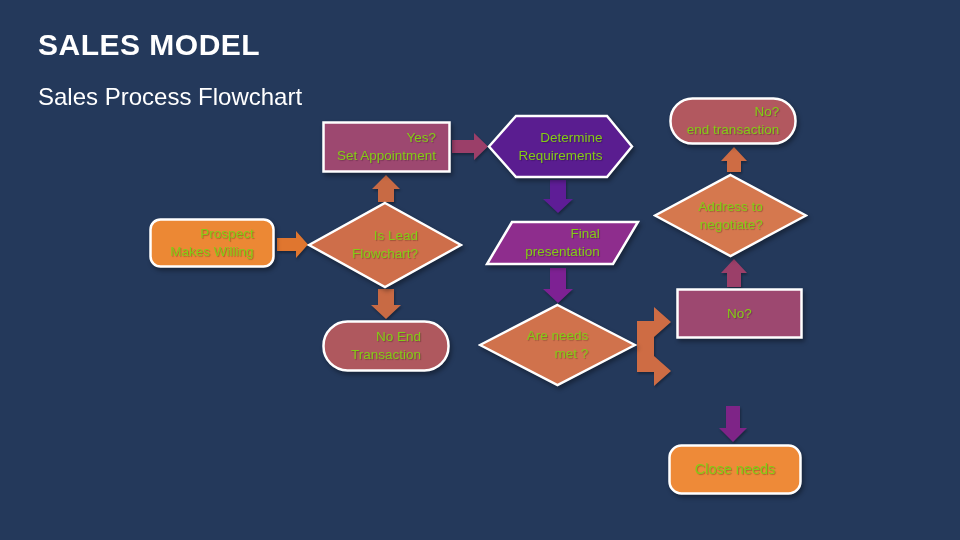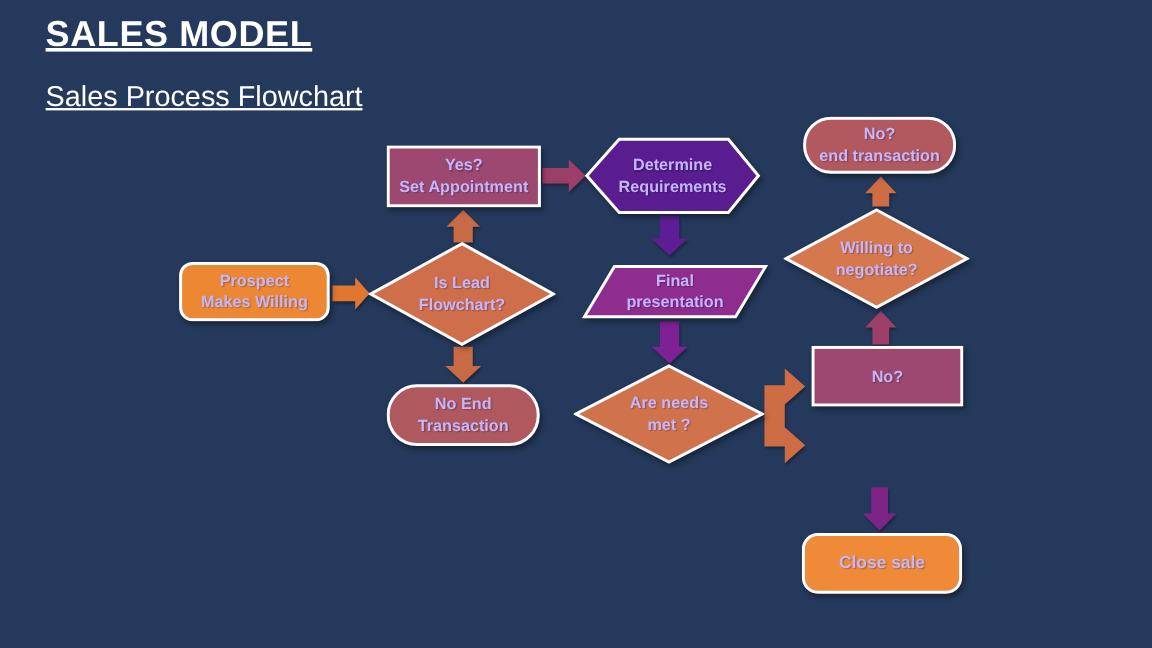--- a/index.html
+++ b/index.html
@@ -1,30 +1,30 @@
 <!DOCTYPE html>
 <html><head>
 <meta charset="utf-8">
 <style>
   html,body{margin:0;padding:0;background:#16243a;}
   .slide{
     position:relative;width:960px;height:540px;overflow:hidden;
     background:#24395B;
     font-family:"Liberation Sans", sans-serif;
   }
-  .titles{position:absolute;left:38px;top:12px;color:#fff;text-decoration:underline;}
+  .titles{position:absolute;left:38px;top:28px;color:#fff;}
   .title{font-size:30px;font-weight:700;letter-spacing:0.5px;line-height:1.1;}
   .subtitle{font-size:24px;font-weight:400;margin-top:22px;}
   .arrows{position:absolute;left:0;top:0;z-index:1;}
   .arrows polygon,.arrows path{filter:drop-shadow(1px 2px 1px rgba(0,0,0,0.30));}
   .shape{position:absolute;z-index:2;}
   .shape svg{position:absolute;left:0;top:0;filter:drop-shadow(2px 3px 2px rgba(0,0,0,0.35));}
   .label{
     position:absolute;inset:0;display:flex;align-items:center;justify-content:center;
-    text-align:center;color:#c4b5fd;font-size:13.5px;font-weight:700;line-height:1.32;
+    text-align:right;color:#84cc16;font-size:13.5px;font-weight:400;line-height:1.32;
     white-space:pre-line;text-shadow:1px 1px 1px rgba(0,0,0,0.25);z-index:3;
   }
   .label-sm{font-size:12.5px;}
   .label-lg{font-size:14.5px;}
 </style>
 </head>
 <body>
 
 <div class="slide">
 
@@ -106,33 +106,33 @@
     <svg width="127" height="51" viewBox="0 0 127 51">
       <rect x="1.5" y="1.5" width="124" height="48" stroke="#FFFFFF" stroke-width="2.5" fill="#9D4870"></rect>
     </svg>
     <div class="label">No?</div>
   </div>
 
   <div class="shape" style="left:653px;top:173px;width:155px;height:85px">
     <svg width="155" height="85" viewBox="0 0 155 85">
       <polygon points="77.5,2 153,42.5 77.5,83 2,42.5" stroke="#FFFFFF" stroke-width="2.5" fill="#D5784E"></polygon>
     </svg>
-    <div class="label">Willing to
+    <div class="label">Address to
 negotiate?</div>
   </div>
 
   <div class="shape" style="left:669px;top:97px;width:128px;height:48px">
     <svg width="128" height="48" viewBox="0 0 128 48">
       <rect x="1.5" y="1.5" width="125" height="45" rx="22" stroke="#FFFFFF" stroke-width="2.5" fill="#B2585F"></rect>
     </svg>
     <div class="label">No?
 end transaction</div>
   </div>
 
 
   <div class="shape" style="left:668px;top:444px;width:134px;height:51px">
     <svg width="134" height="51" viewBox="0 0 134 51">
       <rect x="1.5" y="1.5" width="131" height="48" rx="12" stroke="#FFFFFF" stroke-width="2.5" fill="#EE8A38"></rect>
     </svg>
-    <div class="label label-lg">Close sale</div>
+    <div class="label label-lg">Close needs</div>
   </div>
 
 </div>
 
 </body></html>

